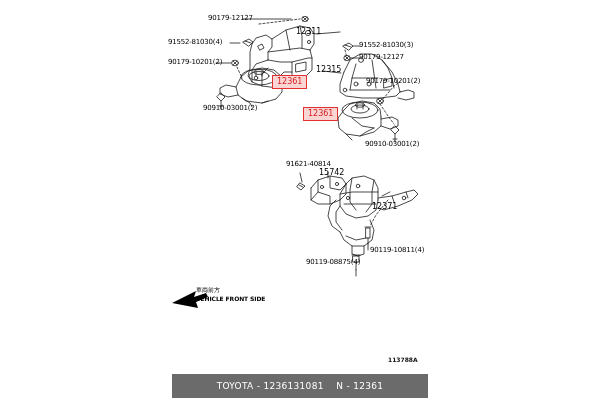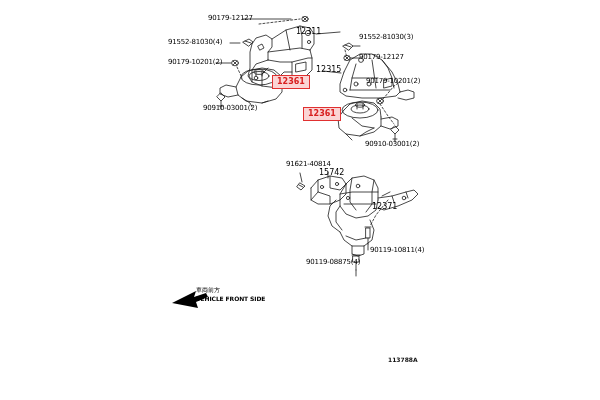--- a/index.html
+++ b/index.html
@@ -33,21 +33,21 @@
     letter-spacing: -0.2px;
     line-height: 9px;
   }
   .partnum-hl {
     position: absolute;
     background: #fbd4d4;
     border: 1px solid #e03030;
     color: #d81f1f;
     font-family: "DejaVu Sans", "Liberation Sans", sans-serif;
     font-size: 8px;
-    font-weight: bold;
+    font-weight: normal;
     letter-spacing: 0px;
     padding: 1px 4px 1px 4px;
     white-space: nowrap;
     line-height: 10px;
   }
   .partnum-plain {
     position: absolute;
     font-family: "DejaVu Sans", "Liberation Sans", sans-serif;
     font-size: 8px;
     font-weight: normal;
@@ -296,21 +296,21 @@
   <div class="callout" style="left:168px; top:38px;">91552-81030(4)</div>
 
   <div class="callout" style="left:168px; top:58px;">90179-10201(2)</div>
 
   <div class="callout" style="left:203px; top:104px;">90910-03001(2)</div>
 
   <div class="partnum-plain" style="left:296px; top:27px;">12311</div>
 
   <div class="partnum-hl" style="left:272px; top:75px;">12361</div>
 
-  <div class="callout" style="left:359px; top:33px;">91552-81030(3)</div>
+  <div class="callout" style="left:359px; top:41px;">91552-81030(3)</div>
 
   <div class="callout" style="left:359px; top:53px;">90179-12127</div>
 
   <div class="callout" style="left:366px; top:77px;">90179-10201(2)</div>
 
   <div class="callout" style="left:365px; top:140px;">90910-03001(2)</div>
 
   <div class="partnum-plain" style="left:297px; top:65px;padding-left:19px;">12315</div>
 
   <div class="partnum-hl" style="left:303px; top:107px;">12361</div>
@@ -324,14 +324,17 @@
   <div class="callout" style="left:370px; top:246px;text-align:center;">90119-10811(4)</div>
 
   <div class="callout" style="left:306px; top:258px;">90119-08875(4)</div>
 
   <div class="front-jp" style="left:196px; top:286px;">車両前方</div>
 
   <div class="front-en" style="left:196px; top:295px;">VEHICLE FRONT SIDE</div>
 
   <div class="figcode" style="left:388px; top:356px;">113788A</div>
 
+  <div id="footer-banner">
+    <span id="footer-text">TOYOTA - 1236131081    N - 12361</span>
+  </div>
 
 </div>
 
 </body></html>

